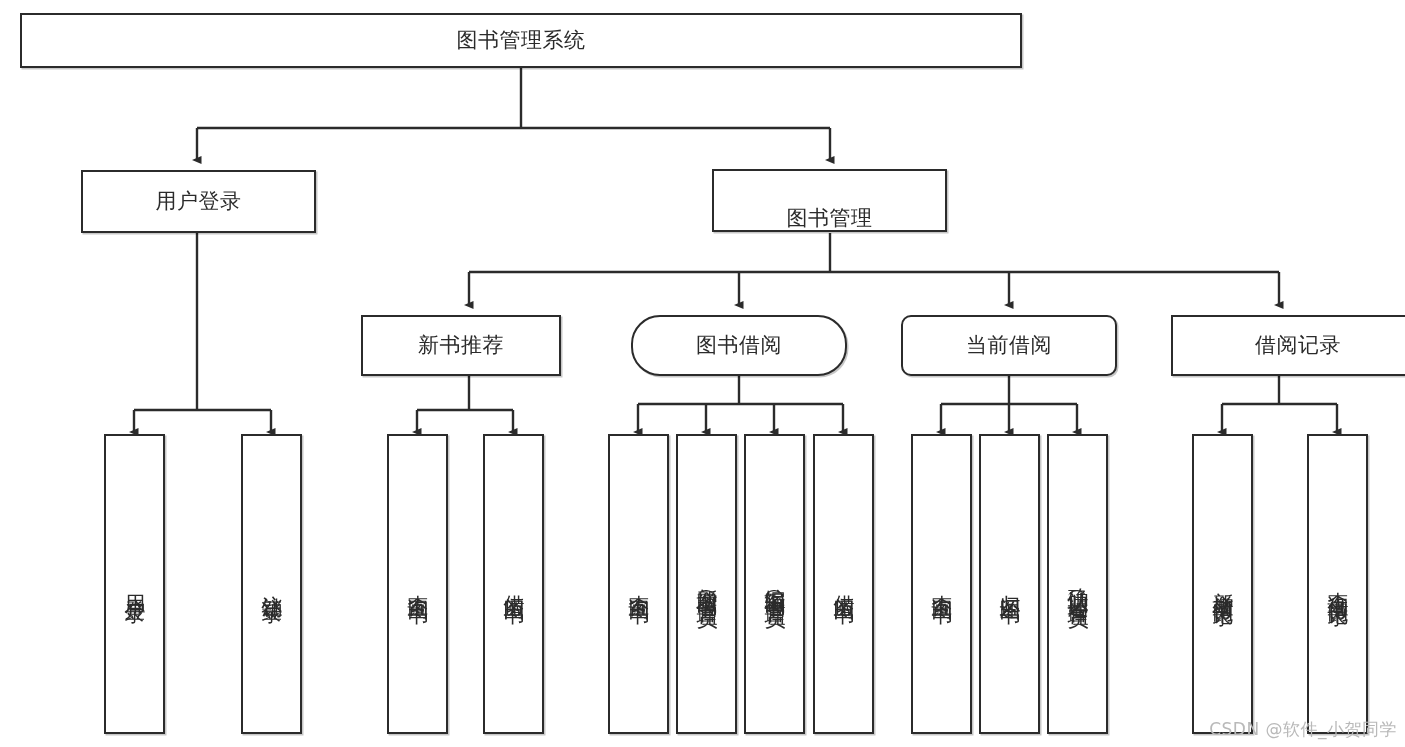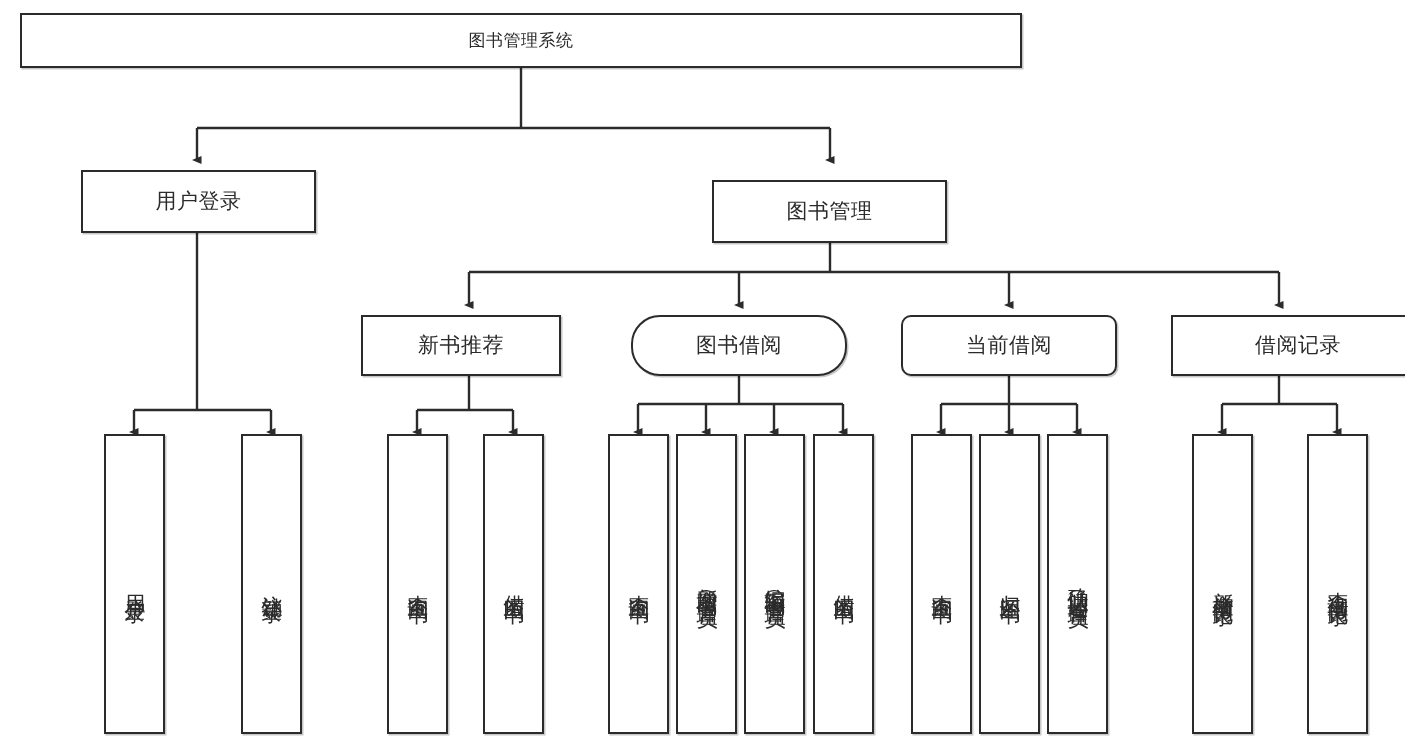--- a/index.html
+++ b/index.html
@@ -40,21 +40,21 @@
     color: #2b2b2b;
     line-height: 1.15;
     text-align: center;
     white-space: nowrap;
   }
   .node.horiz .label {
     font-size: 21px;
     letter-spacing: 0.5px;
   }
   .node.root .label {
-    font-size: 17px;
+    font-size: 21px;
   }
   .node.vert {
     align-items: center;
     justify-content: center;
   }
   .node.vert .label {
     writing-mode: vertical-rl;
     text-orientation: upright;
     font-size: 21px;
     letter-spacing: 3px;
@@ -127,21 +127,21 @@
     </g>
   </svg>
 
   <div class="node root horiz" style="left:20px; top:13px; width:1002px; height:55px;">
     <span class="label">图书管理系统</span>
   </div>
 
   <div class="node horiz" style="left:81px; top:170px; width:235px; height:63px;">
     <span class="label">用户登录</span>
   </div>
-  <div class="node horiz" style="left:712px; top:180px; width:235px; height:63px;">
+  <div class="node horiz" style="left:712px; top:169px; width:235px; height:63px;align-items:flex-end;">
     <span class="label">图书管理</span>
   </div>
 
   <div class="node horiz" style="left:361px; top:315px; width:200px; height:61px;">
     <span class="label">新书推荐</span>
   </div>
   <div class="node horiz" style="left:631px; top:315px; width:216px; height:61px;border-radius:29px;">
     <span class="label">图书借阅</span>
   </div>
   <div class="node horiz" style="left:901px; top:315px; width:216px; height:61px;border-radius:10px;">
@@ -188,14 +188,15 @@
     <span class="label">确认归还（管理员）</span>
   </div>
 
   <div class="node vert" style="left:1192px; top:434px; width:61px; height:300px;">
     <span class="label">新增借阅记录</span>
   </div>
   <div class="node vert" style="left:1307px; top:434px; width:61px; height:300px;">
     <span class="label">查询借阅记录</span>
   </div>
 
+  <div class="watermark">CSDN @软件_小贺同学</div>
 
 </div>
 
 </body></html>

